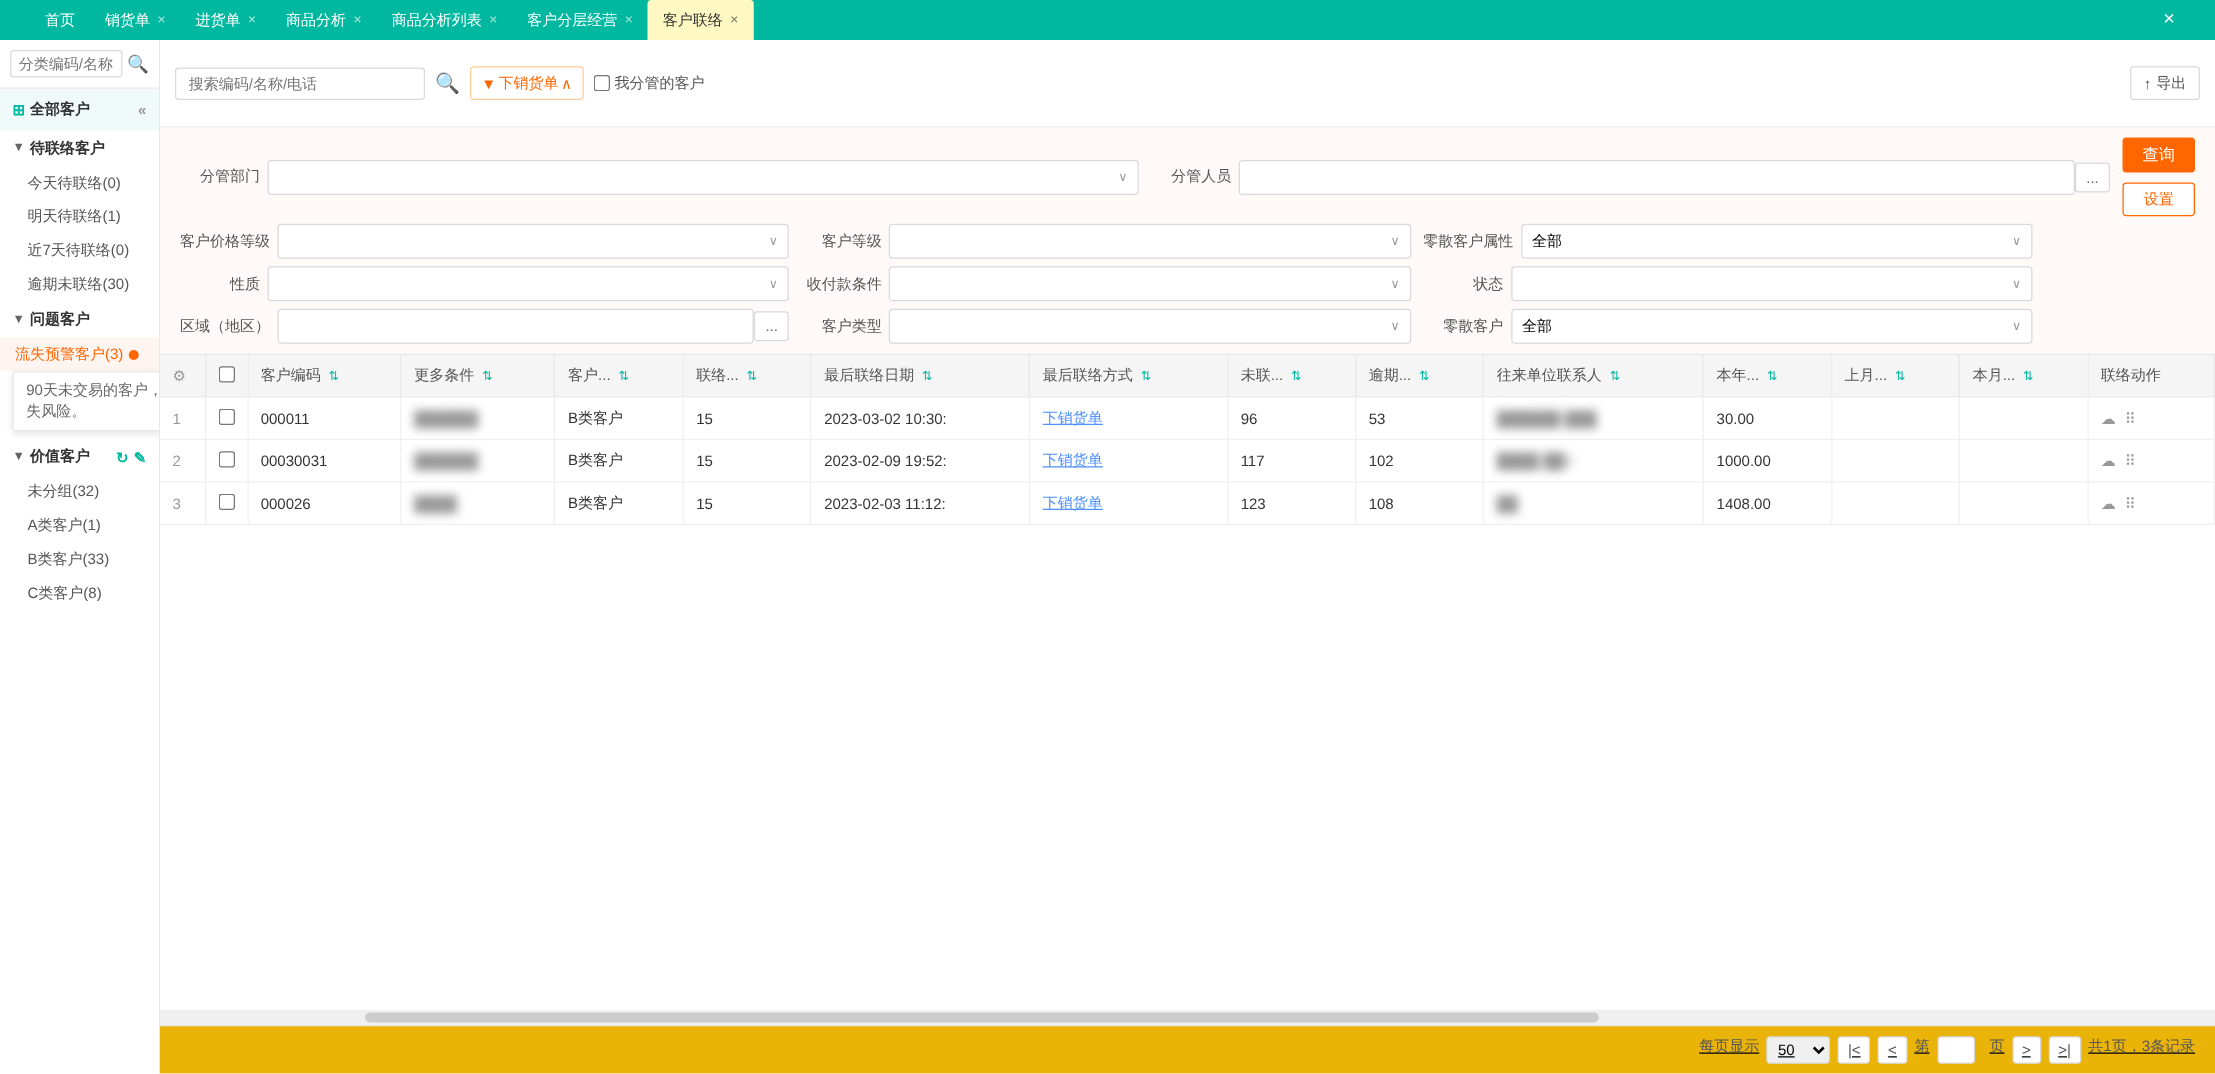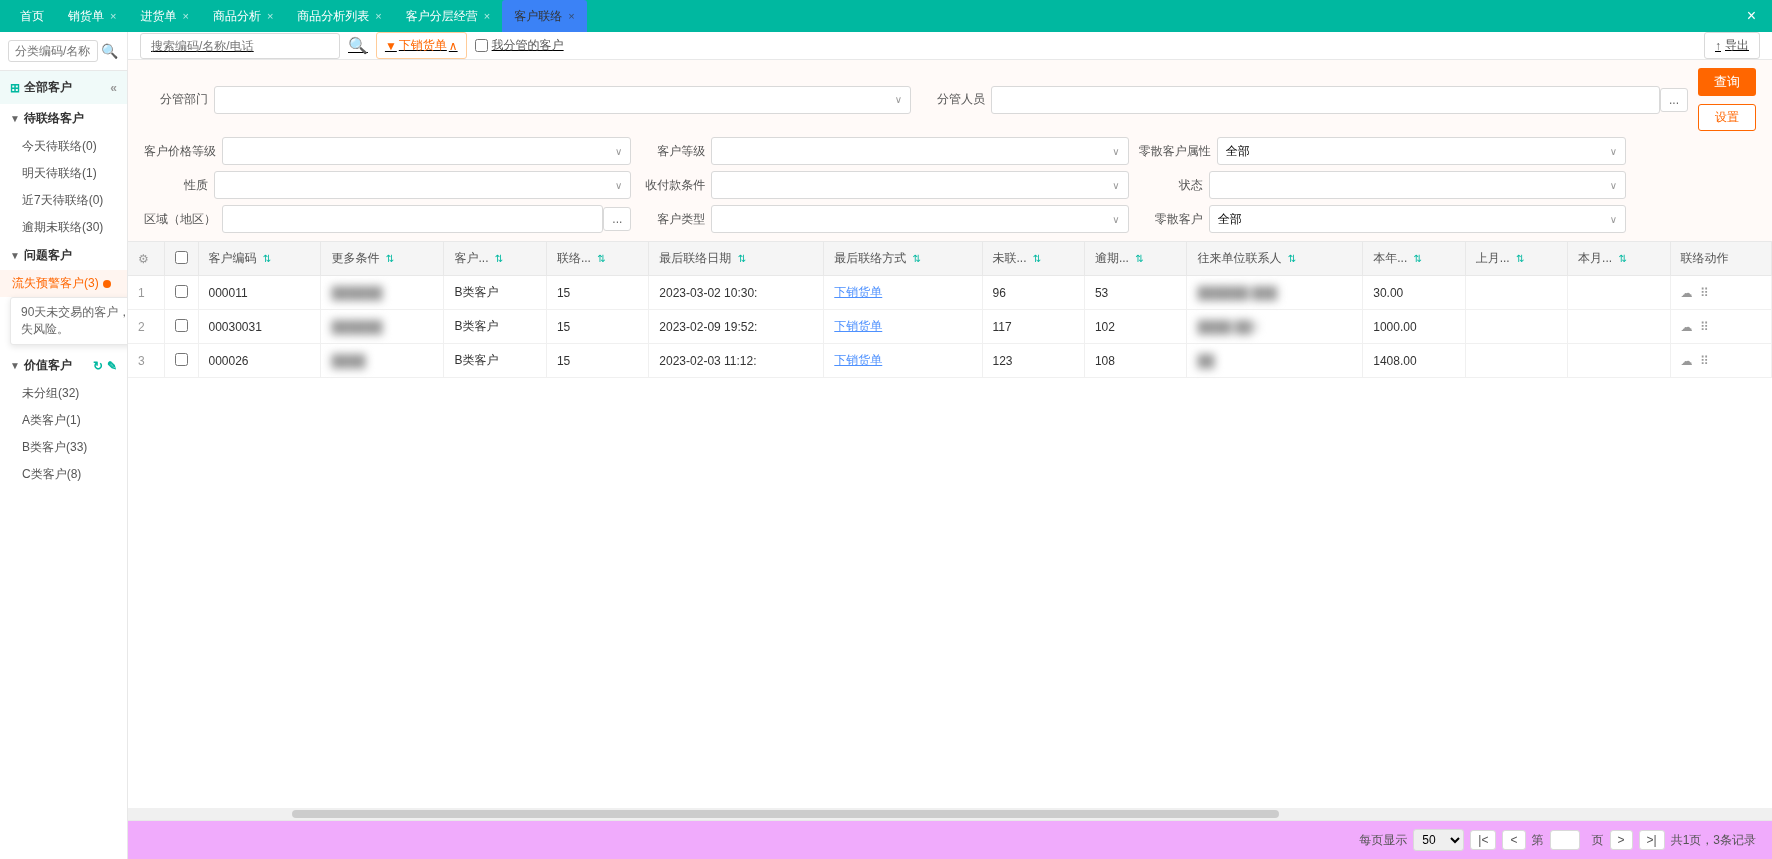--- a/index.html
+++ b/index.html
@@ -4,38 +4,38 @@
   <style>
     * { box-sizing: border-box; margin: 0; padding: 0; font-family: 'Microsoft YaHei', Arial, sans-serif; font-size: 12px; }
     body { background: #f5f5f5; overflow: hidden; }
 
     
     .top-nav {
       background: #00b8a0;
       display: flex;
       align-items: center;
       height: 32px;
-      padding: 0 8px;
+      padding: 0 24px;
       color: white;
     }
     .top-nav .nav-item {
       padding: 0 12px;
       height: 32px;
       display: flex;
       align-items: center;
       cursor: pointer;
       white-space: nowrap;
       font-size: 13px;
       color: white;
     }
     .top-nav .nav-item.home {
       background: transparent;
     }
     .top-nav .nav-item.active {
-      background: #3b82f6;
+      background: #fef9c3;
       color: #333;
       border-radius: 3px 3px 0 0;
     }
     .top-nav .nav-item .close-x {
       margin-left: 6px;
       font-size: 11px;
       opacity: 0.7;
     }
     .top-nav-right {
       margin-left: auto;
@@ -143,26 +143,25 @@
     .content-area {
       flex: 1;
       display: flex;
       flex-direction: column;
       overflow: hidden;
       background: white;
     }
 
     
     .filter-bar {
-      padding: 0 12px;
+      padding: 21px 12px;
       border-bottom: 1px solid #e8e8e8;
       display: flex;
       align-items: center;
       gap: 8px;
-      text-decoration: underline;
     }
     .filter-bar input {
       border: 1px solid #d9d9d9;
       border-radius: 3px;
       padding: 5px 10px;
       width: 200px;
       outline: none;
       font-size: 12px;
     }
     .filter-bar .search-btn {
@@ -323,26 +322,26 @@
       text-decoration: underline;
     }
     table tbody td .blurred {
       filter: blur(4px);
       color: #999;
     }
 
     
     .pagination {
       display: flex;
-      align-items: center;
       justify-content: flex-end;
       padding: 8px 16px;
       border-top: 1px solid #e8e8e8;
       gap: 6px;
-      background: #f0abfc;
+      background: #eab308;
+      text-decoration: underline;
     }
     .pagination span {
       color: #555;
     }
     .pagination select {
       border: 1px solid #d9d9d9;
       border-radius: 3px;
       padding: 2px 4px;
       font-size: 12px;
     }

